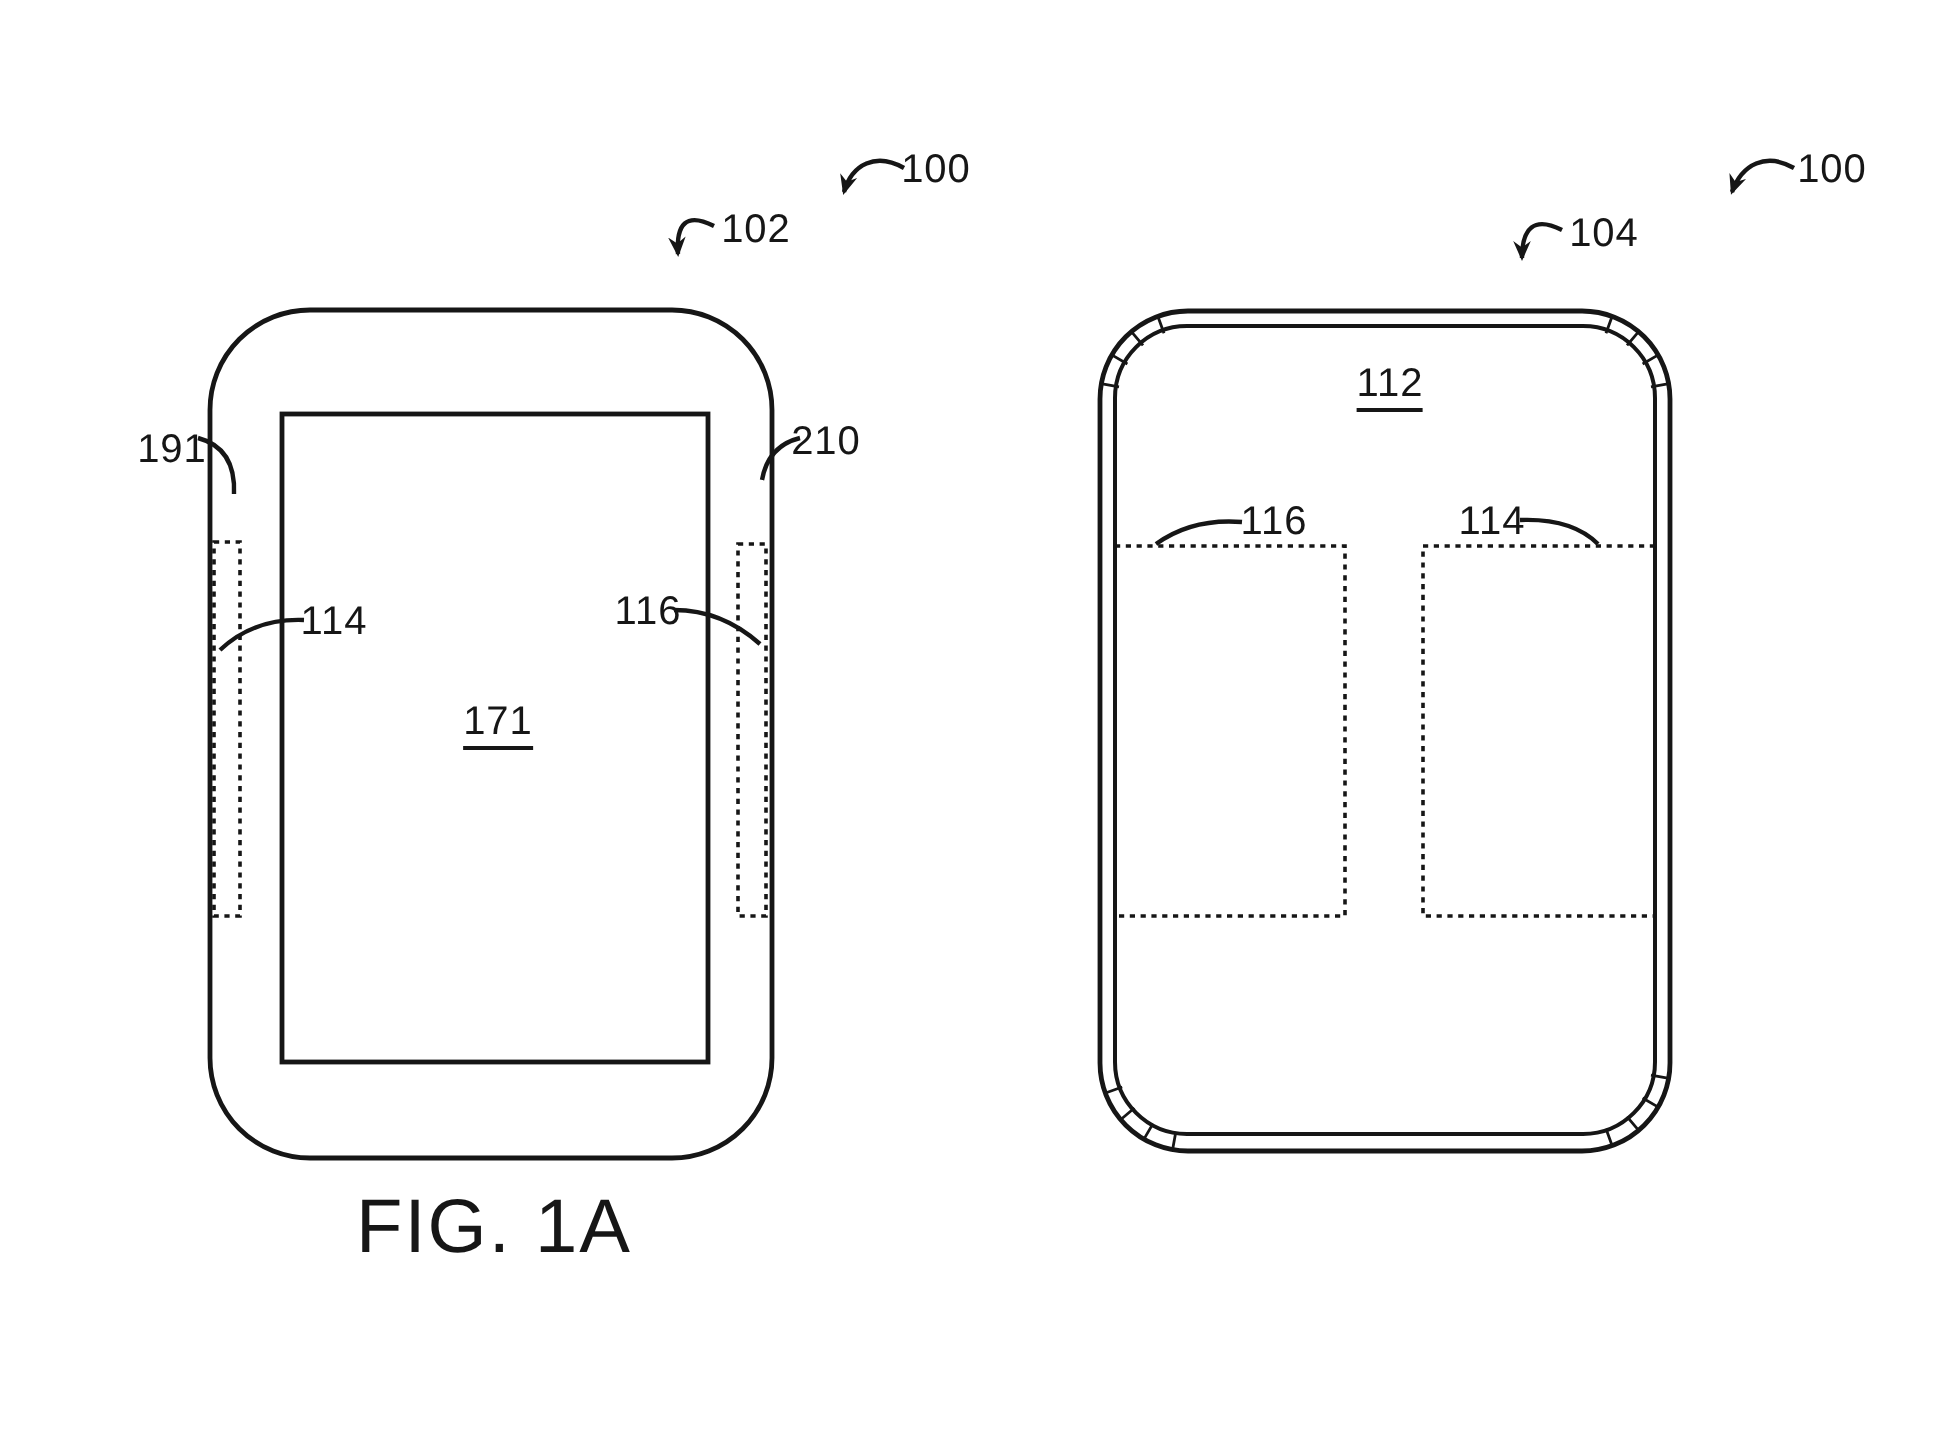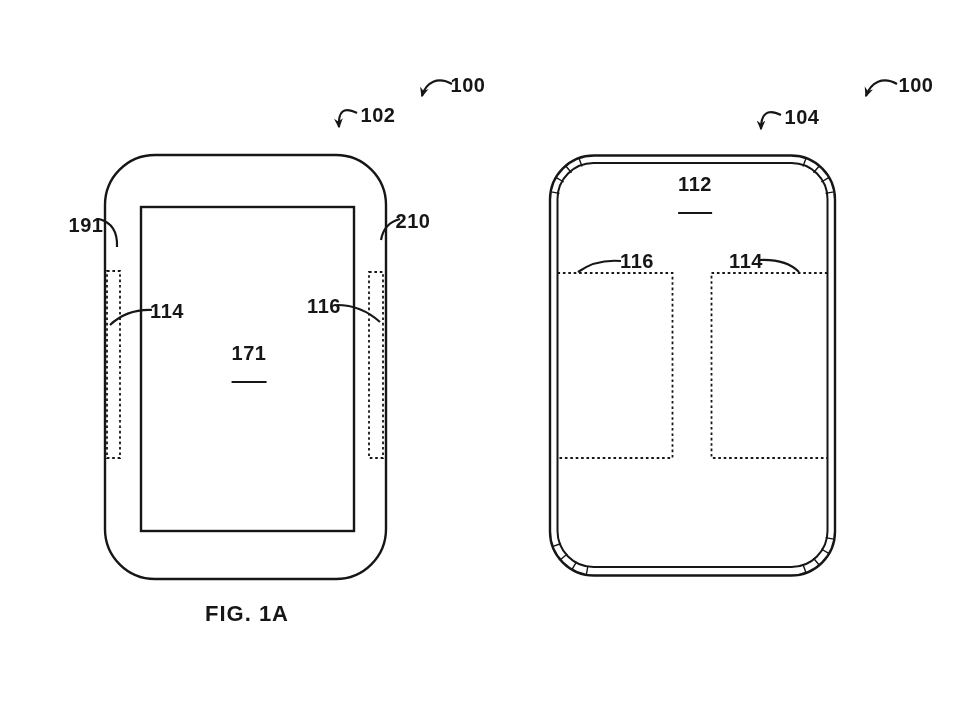--- a/index.html
+++ b/index.html
@@ -7,46 +7,45 @@
     padding: 0;
     background: #ffffff;
     font-family: "Liberation Sans", sans-serif;
   }
   .stage {
     position: relative;
     width: 970px;
     height: 728px;
     background: #ffffff;
     overflow: hidden;
-    font-weight: bold;
   }
   .art {
     position: absolute;
     left: 0;
     top: 0;
     width: 970px;
     height: 728px;
   }
   .ref {
     position: absolute;
     transform: translate(-50%, -50%);
     font-size: 20px;
     line-height: 1;
     color: #161616;
     letter-spacing: 0.5px;
     white-space: nowrap;
   }
   .ref.underline {
     border-bottom: 2px solid #161616;
-    padding-bottom: 18px;
+    padding-bottom: 2px;
   }
   .caption {
     position: absolute;
     transform: translate(-50%, -50%);
-    font-size: 22px;
+    font-size: 38px;
     line-height: 1;
     color: #161616;
     letter-spacing: 1px;
     white-space: nowrap;
   }
 </style>
 </head>
 <body>
 
 <div class="stage">

